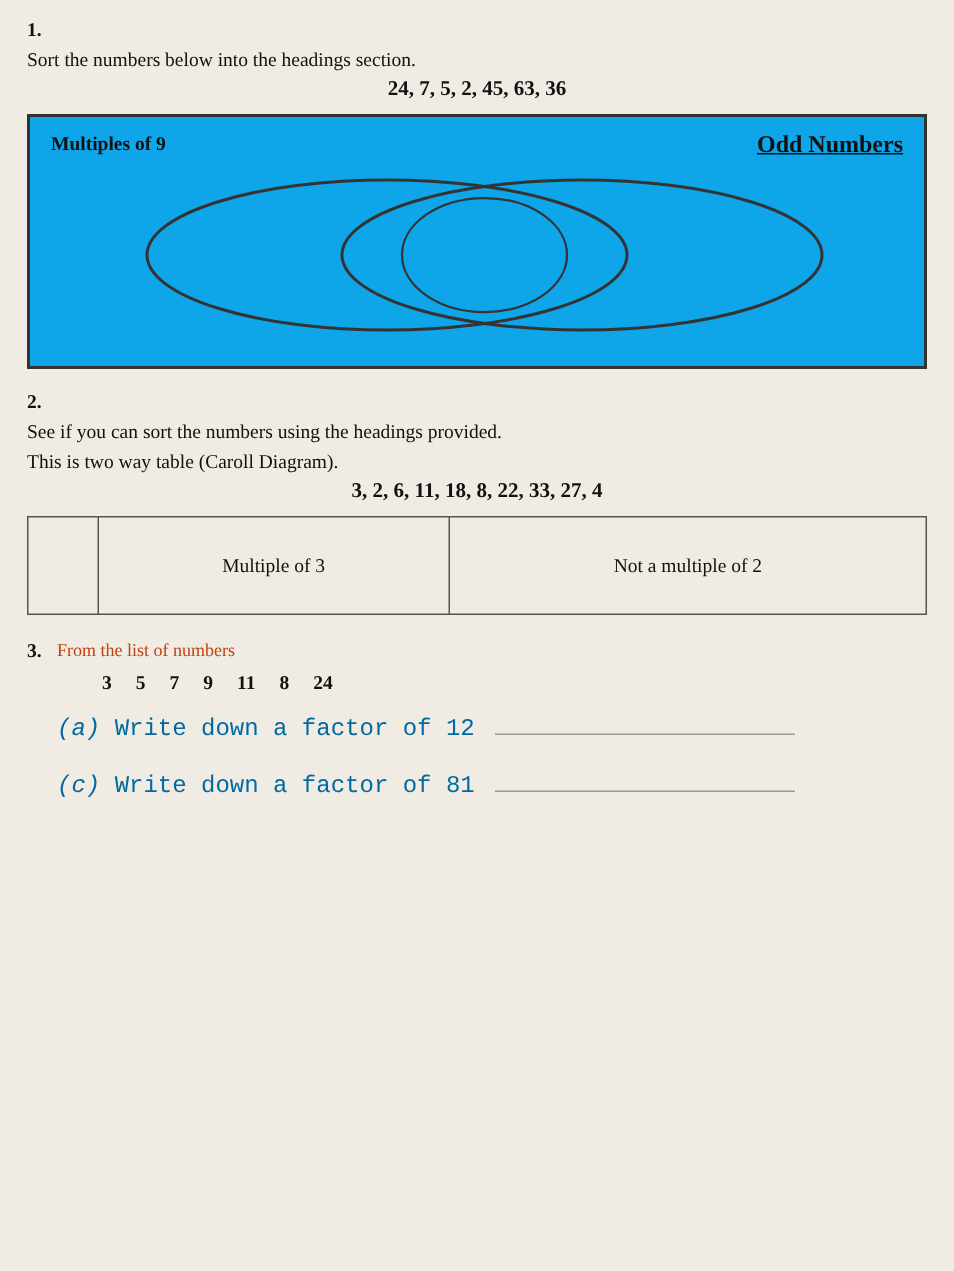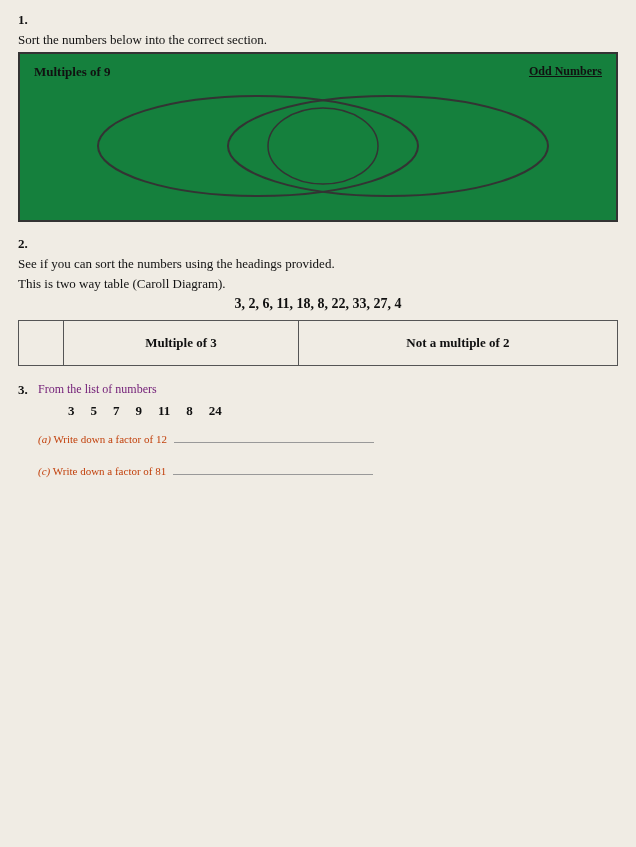--- a/index.html
+++ b/index.html
@@ -27,33 +27,33 @@
       font-size: 14px;
       margin-bottom: 8px;
     }
 
     
     .venn-container {
       border: 2px solid #333;
       padding: 10px 14px 14px 14px;
       position: relative;
       margin-bottom: 14px;
-      background: #15803d;
+      background: #0ea5e9;
     }
     .venn-label-multiples {
       font-weight: bold;
       font-size: 13px;
       margin-bottom: 6px;
     }
     .venn-label-odd {
       position: absolute;
       top: 10px;
       right: 14px;
       font-weight: bold;
-      font-size: 12px;
+      font-size: 16px;
       text-decoration: underline;
     }
     .venn-svg-wrapper {
       display: flex;
       justify-content: center;
       margin-top: 4px;
     }
 
     
     .q2-block {
@@ -70,22 +70,22 @@
       border: 1.5px solid #555;
     }
     .carroll-table th, .carroll-table td {
       border: 1.5px solid #555;
       text-align: center;
       vertical-align: middle;
       font-size: 13px;
       font-weight: bold;
     }
     .carroll-table .header-row th {
-      padding: 14px 8px;
-      font-weight: bold;
+      padding: 24px 8px;
+      font-weight: normal;
     }
     .carroll-table .row-label td:first-child {
       text-align: left;
       padding: 18px 12px;
       font-weight: bold;
       width: 200px;
     }
     .carroll-table .row-label td:not(:first-child) {
       height: 60px;
       width: 180px;
@@ -103,52 +103,54 @@
       font-weight: bold;
       font-size: 13px;
       float: left;
       margin-right: 6px;
     }
     .q3-content {
       margin-left: 20px;
     }
     .from-list-label {
       font-size: 12px;
-      color: #701a75;
+      color: #c2410c;
       margin-bottom: 6px;
     }
     .number-list {
       display: flex;
       gap: 16px;
       font-size: 13px;
       font-weight: bold;
       margin-bottom: 14px;
       margin-left: 30px;
     }
     .sub-question {
-      font-size: 11px;
-      color: #c2410c;
+      font-size: 16px;
+      color: #0369a1;
       margin-bottom: 20px;
+      font-family: Liberation Mono, monospace;
     }
     .sub-question span.sub-label {
       font-style: italic;
     }
     .answer-line {
       border-bottom: 1px solid #999;
       width: 200px;
       display: inline-block;
       margin-left: 4px;
     }
   </style>
 </head>
 <body>
 
 <div class="question-block">
   <p class="question-number">1.</p>
-  <p class="instruction-text">Sort the numbers below into the correct section.</p>
+  <p class="instruction-text">Sort the numbers below into the headings section.</p>
+  <p class="centered-numbers">24, 7, 5, 2, 45, 63, 36</p>
 
   <div class="venn-container">
     <div class="venn-label-multiples">Multiples of 9</div>
     <div class="venn-label-odd">Odd Numbers</div>
     <div class="venn-svg-wrapper">
       <svg width="480" height="120" viewBox="0 0 480 120">
 
         <ellipse cx="180" cy="60" rx="160" ry="50" fill="none" stroke="#333" stroke-width="2"></ellipse>
 
         <ellipse cx="310" cy="60" rx="160" ry="50" fill="none" stroke="#333" stroke-width="2"></ellipse>

